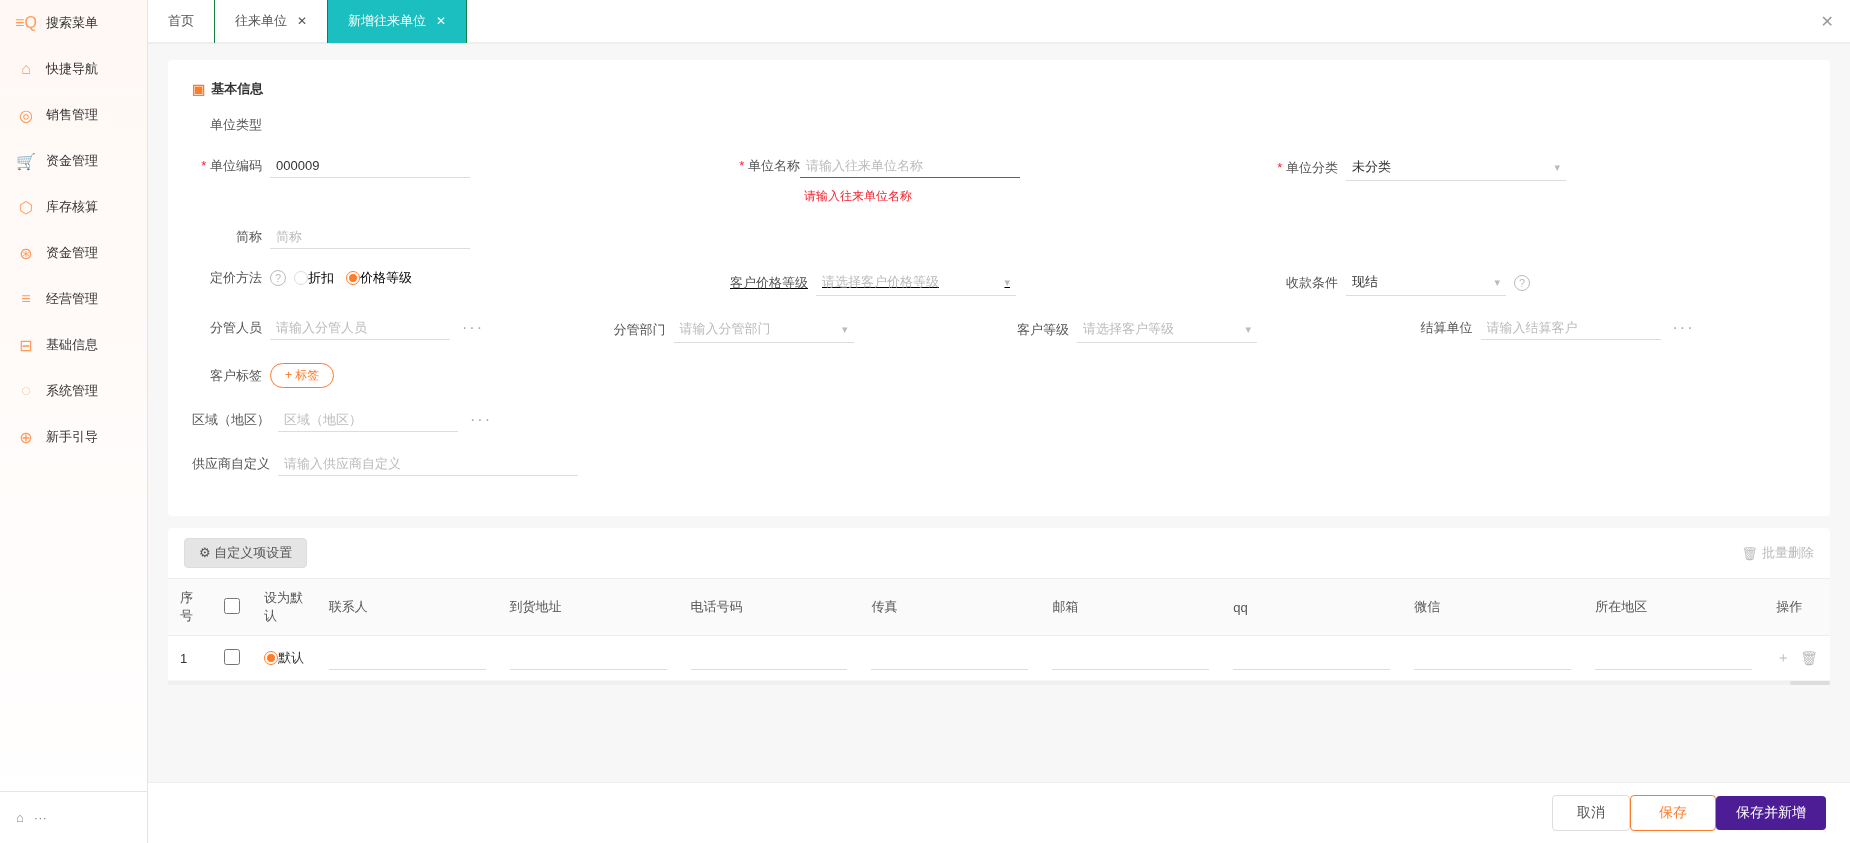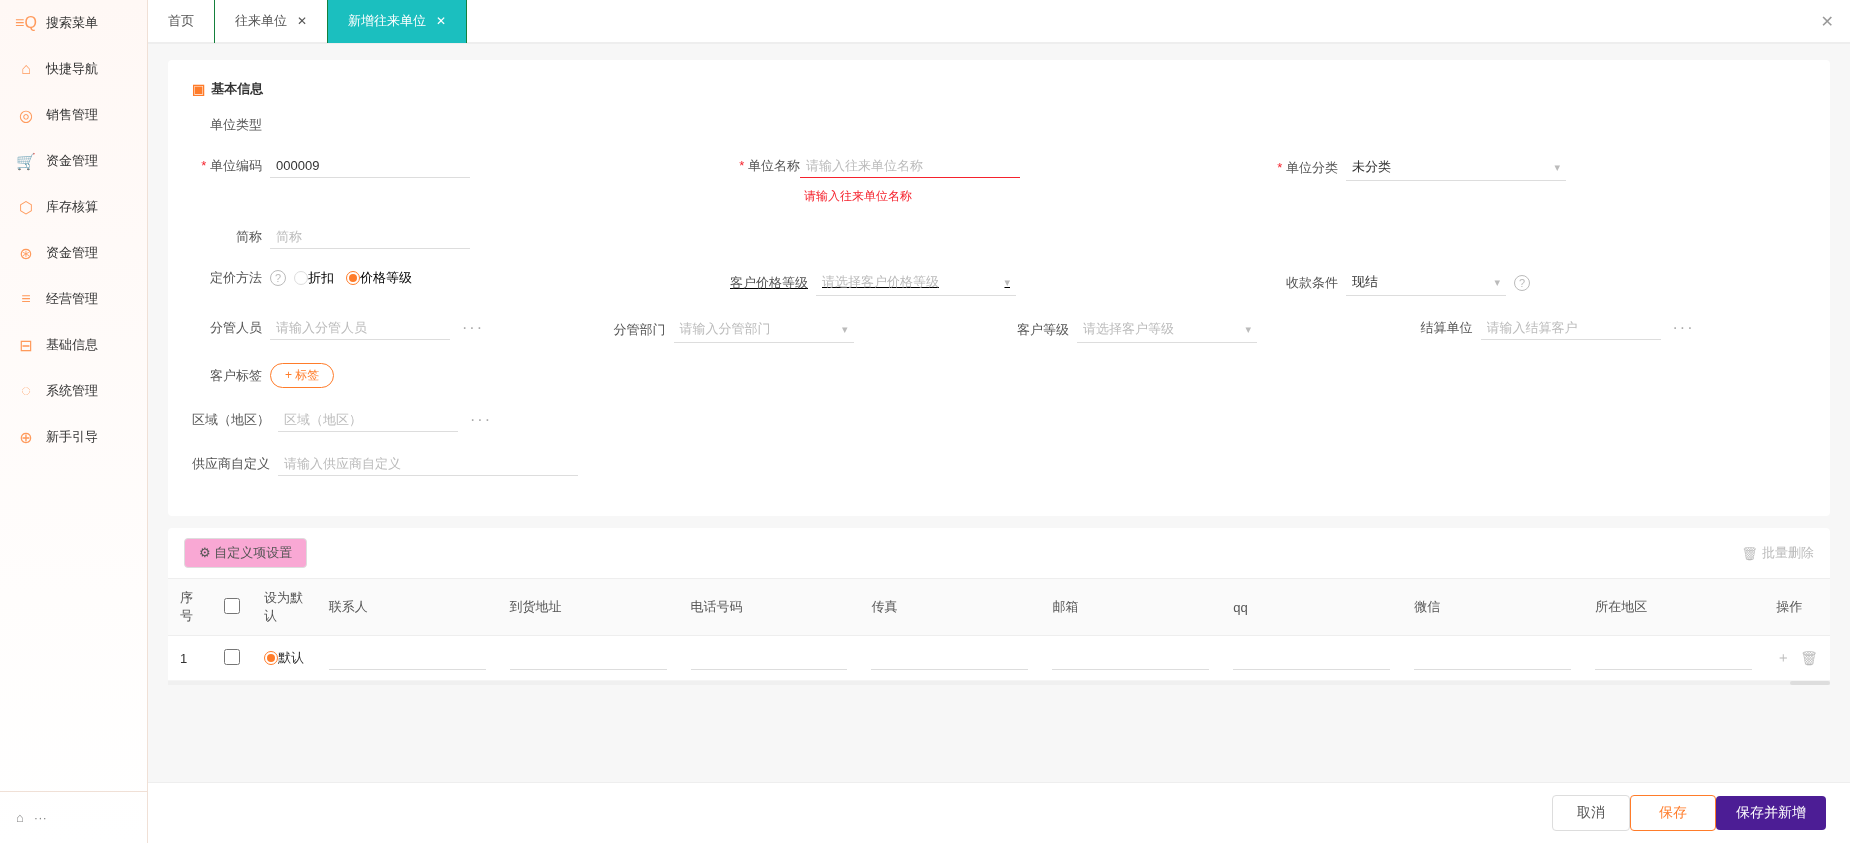--- a/index.html
+++ b/index.html
@@ -290,21 +290,21 @@
     }
     .custom-settings-btn {
       display: flex;
       align-items: center;
       gap: 6px;
       padding: 5px 14px;
       border: 1px solid #ddd;
       border-radius: 4px;
       cursor: pointer;
       color: #555;
-      background: #f9a8d4;
+      background: #e5e5e5;
     }
     .batch-delete {
       margin-left: auto;
       color: #bbb;
       font-size: 12px;
       cursor: pointer;
       display: flex;
       align-items: center;
       gap: 4px;
     }

